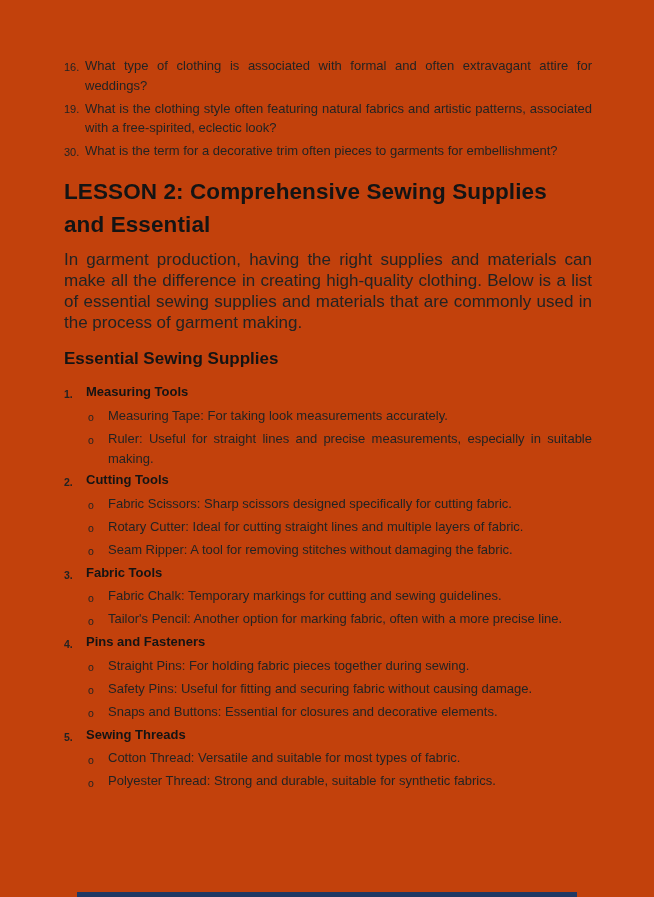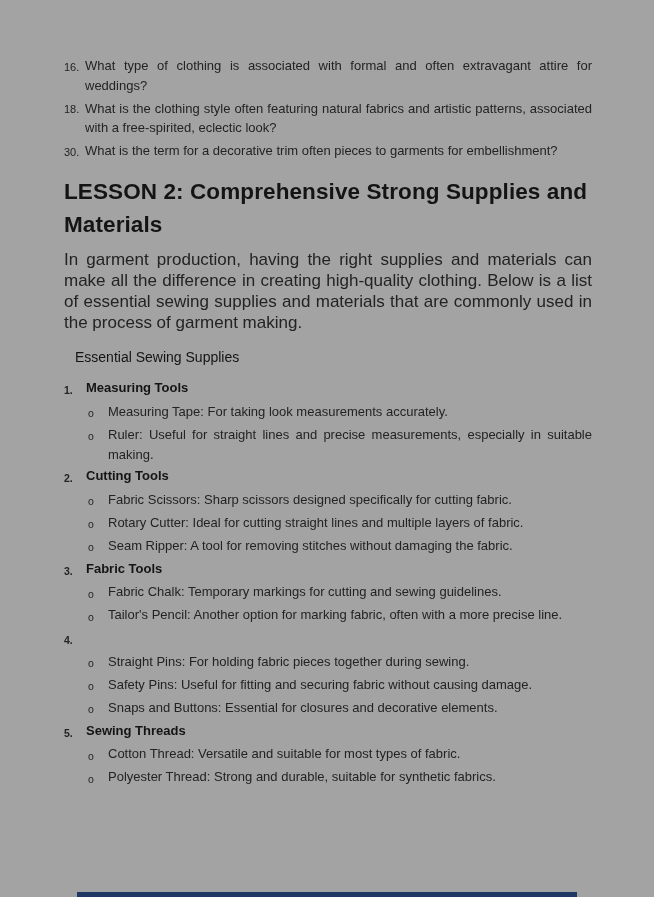--- a/index.html
+++ b/index.html
@@ -5,21 +5,21 @@
   html, body {
     margin: 0;
     padding: 0;
     background: #ffffff;
   }
   .page {
     position: relative;
     width: 654px;
     height: 897px;
     box-sizing: border-box;
-    background: #a3a3a3;
+    background: #c2410c;
     padding: 56px 62px 0 64px;
     font-family: "Liberation Sans", sans-serif;
     color: #232323;
     overflow: hidden;
   }
 
   
   .q-item {
     display: flex;
     font-size: 13px;
@@ -51,24 +51,24 @@
   
   .intro {
     font-size: 17px;
     line-height: 21px;
     text-align: justify;
     margin: 0 0 10px 0;
   }
 
   
   .section-heading {
-    font-size: 14px;
-    font-weight: 400;
+    font-size: 17px;
+    font-weight: 700;
     color: #141414;
-    margin: 16px 0 13px 11px;
+    margin: 16px 0 13px 0;
   }
 
   
   .cat-head {
     display: flex;
     font-size: 13px;
     line-height: 20px;
     margin-bottom: 1.5px;
   }
   .cat-num {
@@ -118,33 +118,33 @@
 
   <div class="questions">
 
     <div class="q-item">
       <span class="q-num">16.</span>
       <div class="q-text">What type of clothing is associated with formal and often extravagant attire for weddings?</div>
     </div>
 
 
     <div class="q-item">
-      <span class="q-num">18.</span>
+      <span class="q-num">19.</span>
       <div class="q-text">What is the clothing style often featuring natural fabrics and artistic patterns, associated with a free-spirited, eclectic look?</div>
     </div>
 
 
     <div class="q-item">
       <span class="q-num">30.</span>
       <div class="q-text">What is the term for a decorative trim often pieces to garments for embellishment?</div>
     </div>
 
   </div>
 
-  <h1 class="lesson-heading">LESSON 2: Comprehensive Strong Supplies and Materials</h1>
+  <h1 class="lesson-heading">LESSON 2: Comprehensive Sewing Supplies and Essential</h1>
 
   <p class="intro">In garment production, having the right supplies and materials can make all the difference in creating high-quality clothing. Below is a list of essential sewing supplies and materials that are commonly used in the process of garment making.</p>
 
   <h2 class="section-heading">Essential Sewing Supplies</h2>
 
   <div class="supplies">
 
     <div class="category">
       <div class="cat-head">
         <span class="cat-num">1.</span>
@@ -190,20 +190,21 @@
       </div>
       <div class="sub-item">
         <span class="sub-marker">o</span>
         <div class="sub-text">Tailor's Pencil: Another option for marking fabric, often with a more precise line.</div>
       </div>
     </div>
 
     <div class="category">
       <div class="cat-head">
         <span class="cat-num">4.</span>
+        <span class="cat-title">Pins and Fasteners</span>
       </div>
       <div class="sub-item">
         <span class="sub-marker">o</span>
         <div class="sub-text">Straight Pins: For holding fabric pieces together during sewing.</div>
       </div>
       <div class="sub-item">
         <span class="sub-marker">o</span>
         <div class="sub-text">Safety Pins: Useful for fitting and securing fabric without causing damage.</div>
       </div>
       <div class="sub-item">

